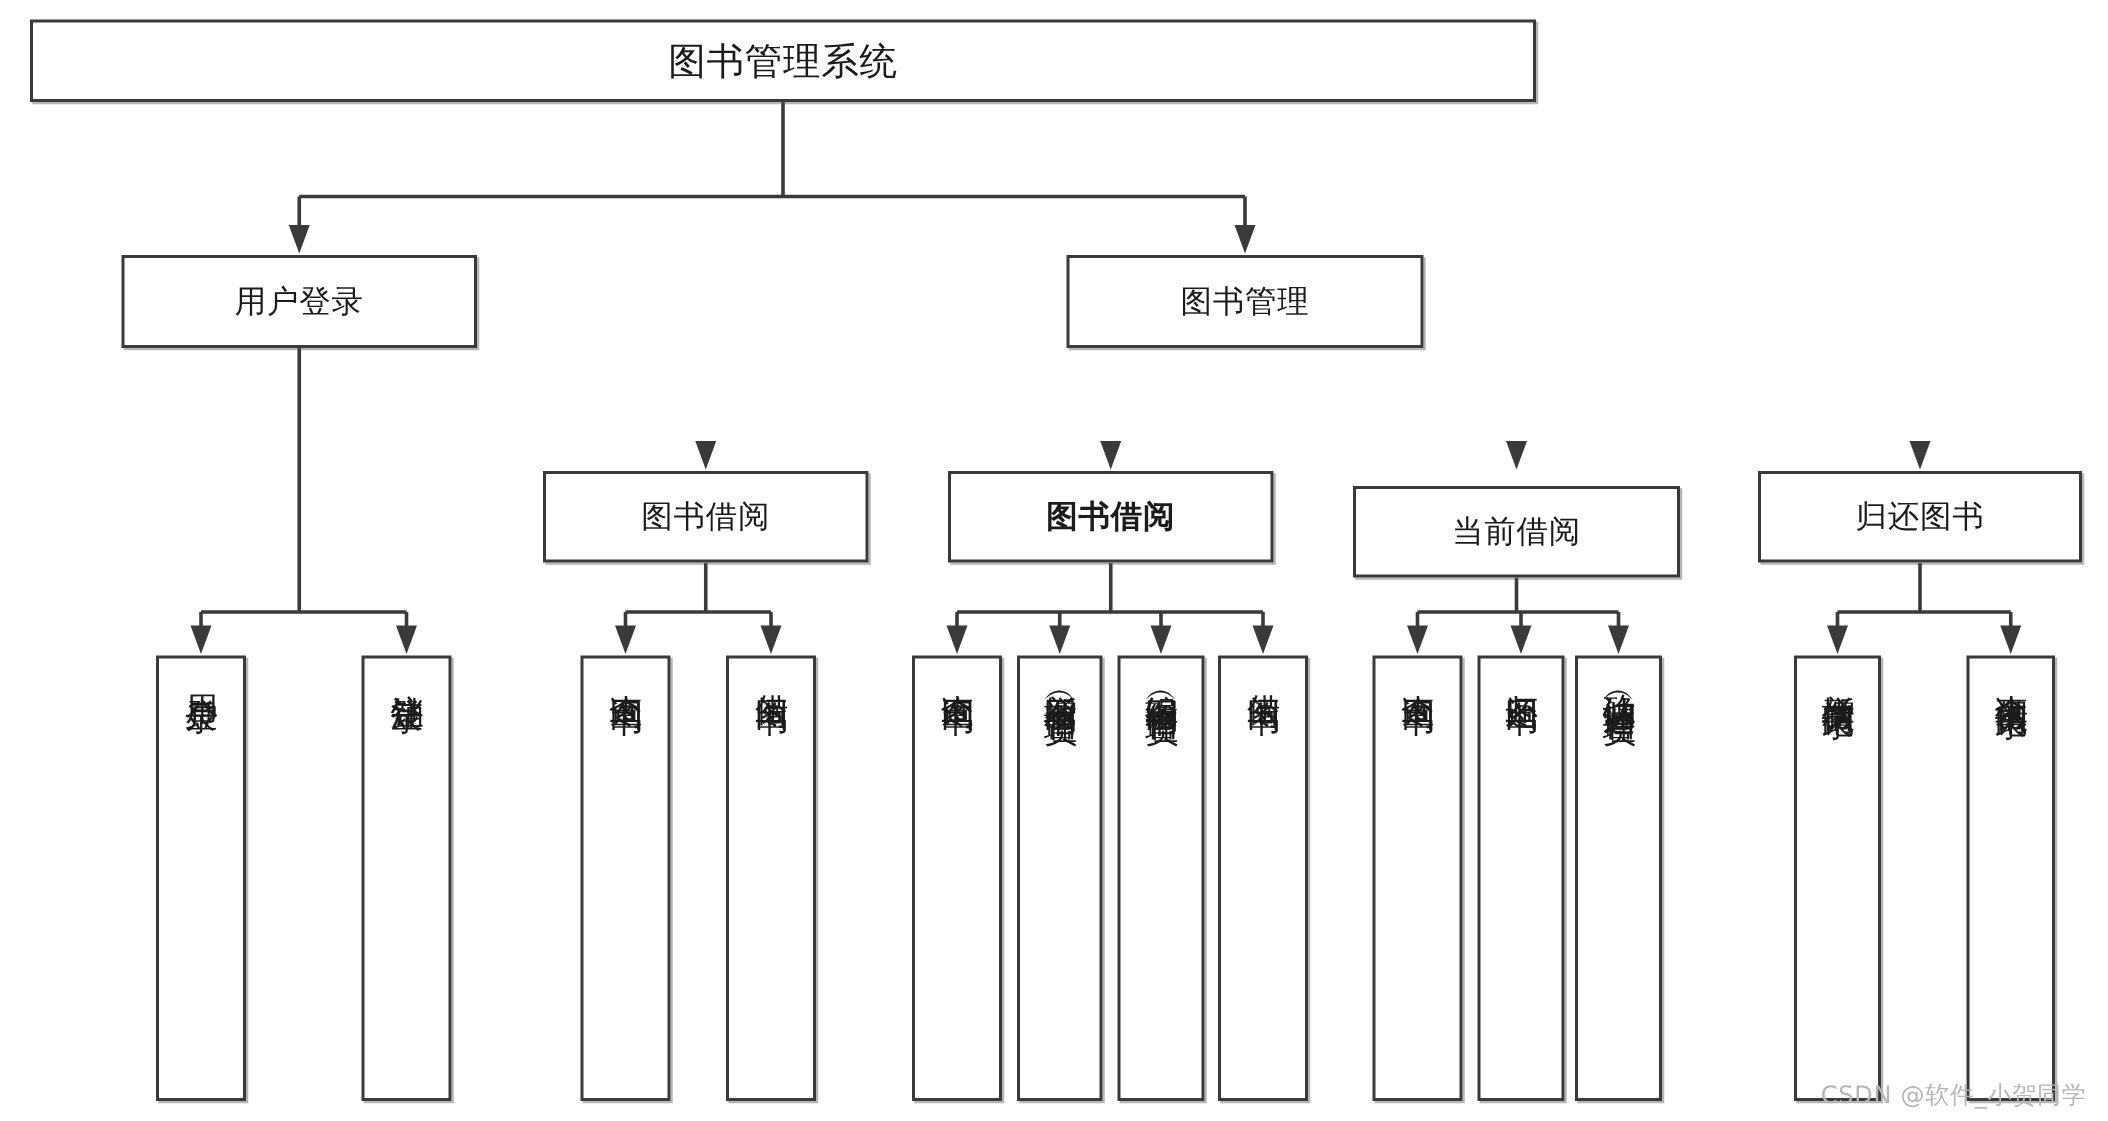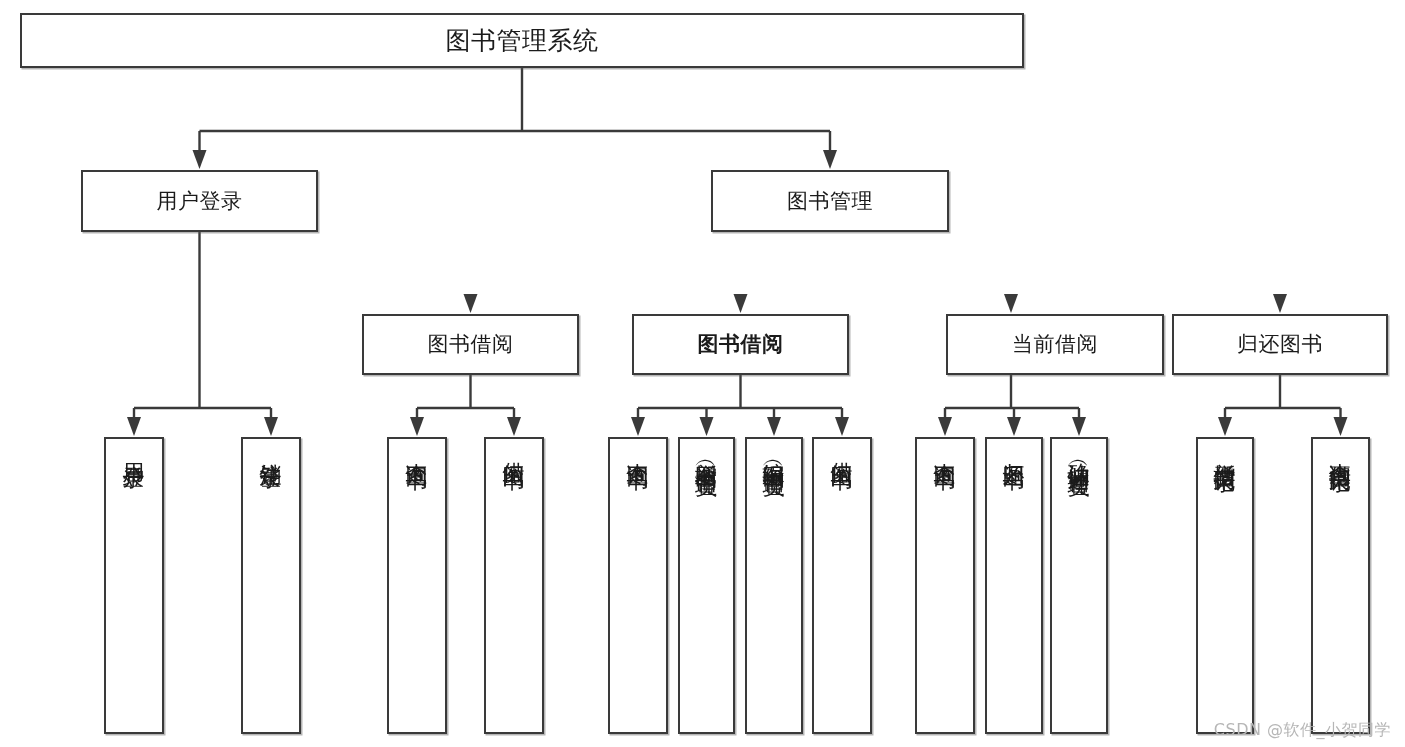--- a/index.html
+++ b/index.html
@@ -150,21 +150,21 @@
       </div>
       <div class="node horizontal" style="left: 711px; top: 170px; width: 238px; height: 62px;">
         <span class="label">图书管理</span>
       </div>
       <div class="node horizontal" style="left: 362px; top: 314px; width: 217px; height: 61px;">
         <span class="label">图书借阅</span>
       </div>
       <div class="node horizontal" style="left: 632px; top: 314px; width: 217px; height: 61px; font-weight: bold;">
         <span class="label">图书借阅</span>
       </div>
-      <div class="node horizontal" style="left: 902px; top: 314px; width: 218px; height: 61px; margin-left: 44px;">
+      <div class="node horizontal" style="left: 902px; top: 324px; width: 218px; height: 61px;">
         <span class="label">当前借阅</span>
       </div>
       <div class="node horizontal" style="left: 1172px; top: 314px; width: 216px; height: 61px;">
         <span class="label">归还图书</span>
       </div>
       <div class="node vertical" style="left: 104px; top: 437px; width: 60px; height: 297px;">
         <span class="label">用户登录</span>
       </div>
       <div class="node vertical" style="left: 241px; top: 437px; width: 60px; height: 297px;">
         <span class="label">注销登录</span>

